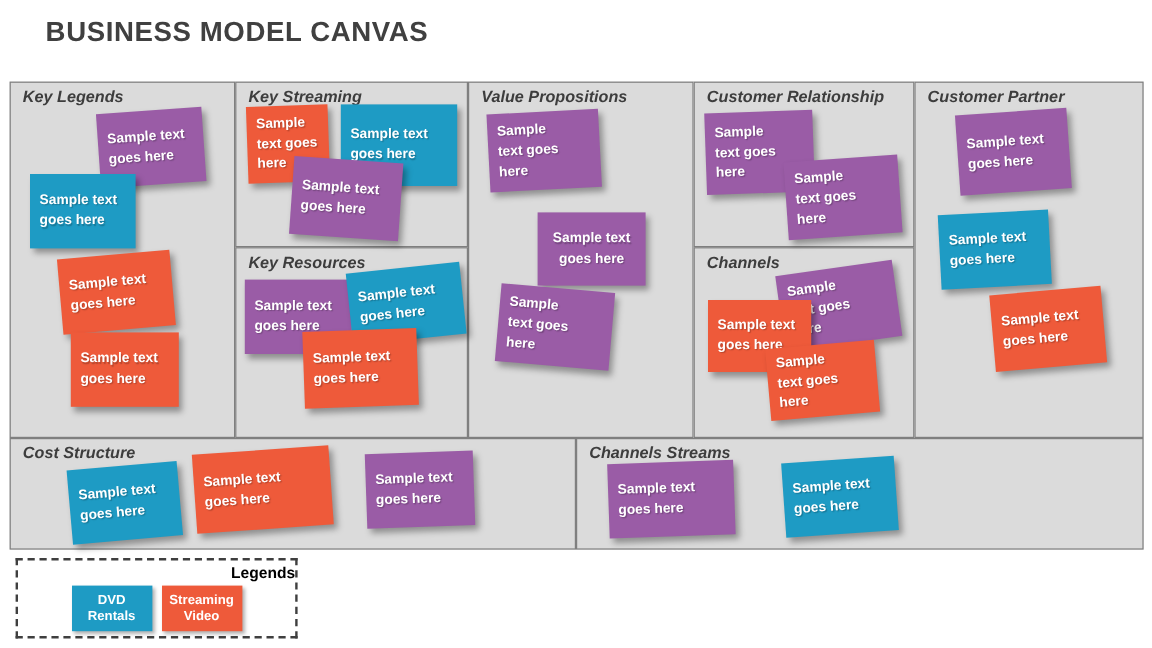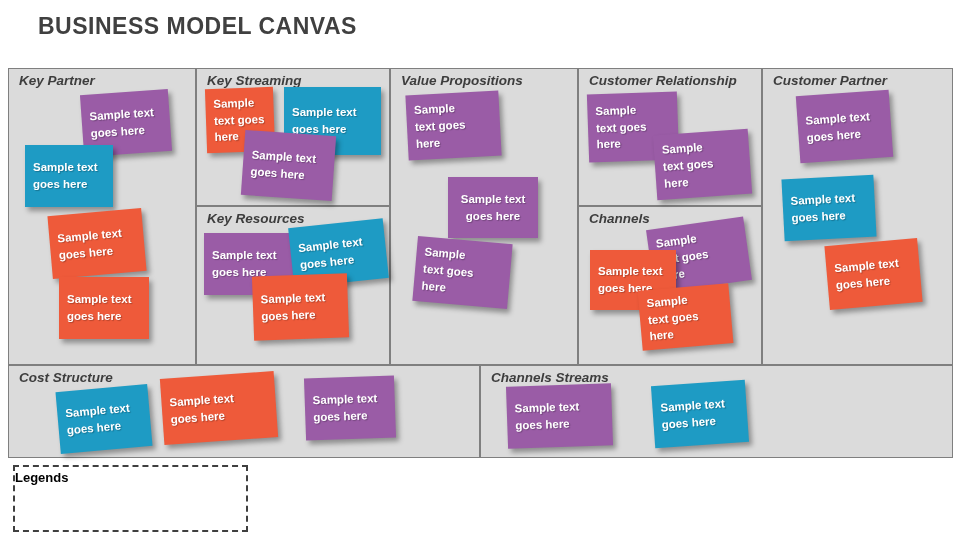--- a/index.html
+++ b/index.html
@@ -29,42 +29,42 @@
     color:#ffffff;font-weight:bold;font-size:11.5px;line-height:1.45;
     white-space:pre-line;
     box-shadow:3px 4px 5px rgba(0,0,0,0.35);
     text-shadow:1px 1px 1px rgba(0,0,0,0.25);
   }
   .legend{
     position:absolute;left:13px;top:465px;width:235px;height:67px;
     box-sizing:border-box;border:2px dashed #3F3F3F;background:#ffffff;
   }
   .legend-title{
-    text-align:left;font-size:13px;font-weight:bold;color:#000;
+    text-align:right;font-size:13px;font-weight:bold;color:#000;
     margin-top:3px;
   }
   .legend-items{
     display:flex;justify-content:center;gap:8px;margin-top:3px;
   }
   .legend-box{
     width:67px;height:38px;box-sizing:border-box;
     display:flex;align-items:center;justify-content:center;text-align:center;
     color:#fff;font-weight:bold;font-size:11px;line-height:1.3;
     white-space:pre-line;
     box-shadow:2px 2px 3px rgba(0,0,0,0.3);
   }
 </style>
 </head>
 <body>
 
 <h1 class="page-title">BUSINESS MODEL CANVAS</h1>
 
 <div class="canvas">
     <div class="section" style="left: 0px; top: 0px; width: 188px; height: 297px;">
-      <div class="section-title">Key Partner</div>
+      <div class="section-title">Key Legends</div>
     </div>
     <div class="section" style="left: 188px; top: 0px; width: 194px; height: 138px;">
       <div class="section-title">Key Streaming</div>
     </div>
     <div class="section" style="left: 188px; top: 138px; width: 194px; height: 159px;">
       <div class="section-title">Key Resources</div>
     </div>
     <div class="section" style="left: 382px; top: 0px; width: 188px; height: 297px;">
       <div class="section-title">Value Propositions</div>
     </div>
@@ -140,14 +140,18 @@
 goes here</div>
     <div class="note" style="left: 499px; top: 317px; width: 105px; height: 62px; background: rgb(154, 92, 166); transform: rotate(-2deg);">Sample text
 goes here</div>
     <div class="note" style="left: 645px; top: 315px; width: 94px; height: 62px; background: rgb(30, 155, 196); transform: rotate(-4deg);">Sample text
 goes here</div>
   </div>
 
 <div class="legend">
   <div class="legend-title">Legends</div>
   <div class="legend-items">
+      <div class="legend-box" style="background: rgb(30, 155, 196);">DVD
+Rentals</div>
+      <div class="legend-box" style="background: rgb(238, 90, 58);">Streaming
+Video</div>
     </div>
 </div>
 
 </body></html>

